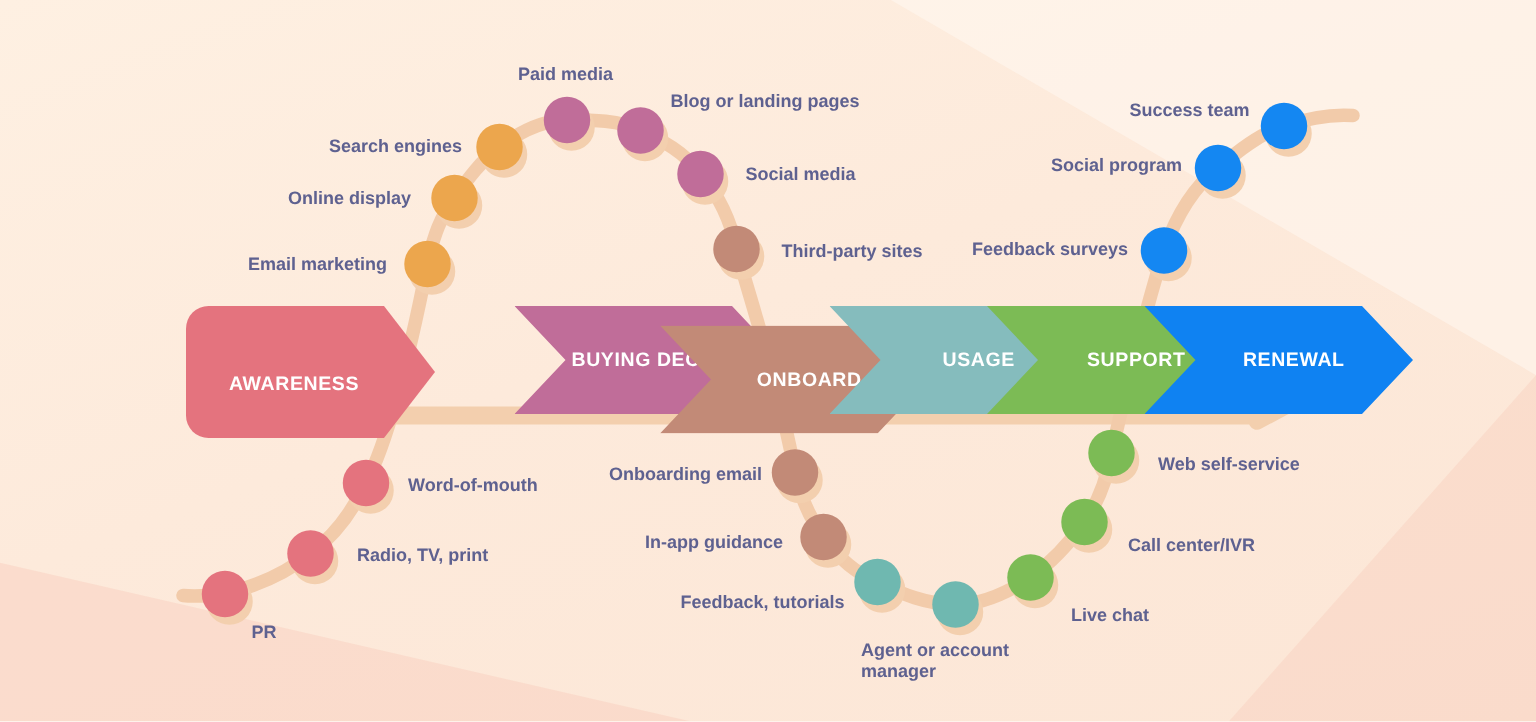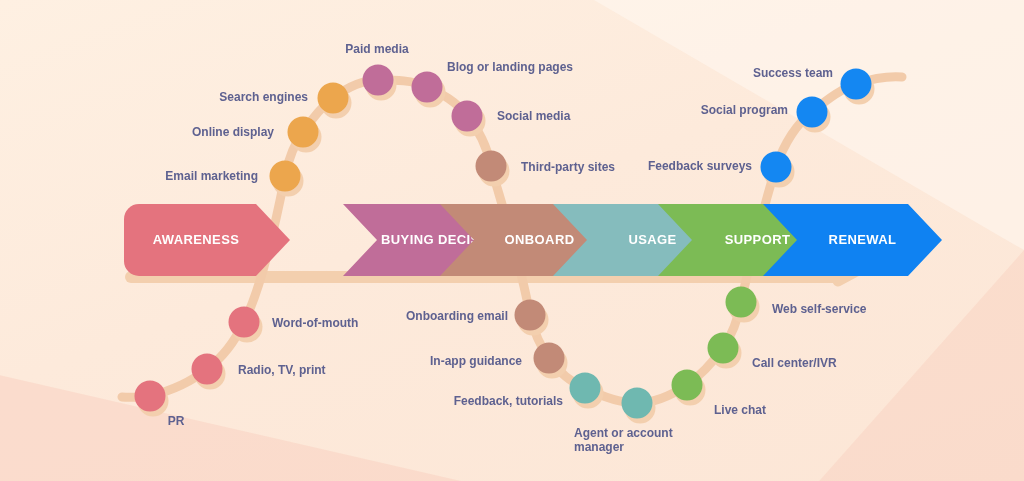--- a/index.html
+++ b/index.html
@@ -11,21 +11,21 @@
   .bg-facet{position:absolute;inset:0;pointer-events:none;}
   .facet-bl{background:rgba(248,205,188,0.45);clip-path:polygon(0% 78%,45% 100%,0% 100%);}
   .facet-br{background:rgba(248,205,188,0.42);clip-path:polygon(80% 100%,100% 52%,100% 100%);}
   .facet-tr{background:rgba(255,250,244,0.5);clip-path:polygon(58% 0%,100% 0%,100% 52%);}
   svg.scene{position:absolute;left:0;top:0;z-index:2;}
   .stages{position:absolute;left:0;top:0;width:100%;height:100%;z-index:3;pointer-events:none;}
   .chev{
     position:absolute;top:204px;height:72px;display:flex;align-items:center;justify-content:center;
     color:#ffffff;font-size:13px;font-weight:700;letter-spacing:0.4px;text-align:center;line-height:1.25;
   }
-  .chev.first{border-radius:15px 0 0 15px;clip-path:polygon(0 0,calc(100% - 34px) 0,100% 50%,calc(100% - 34px) 100%,0 100%);padding:0 22px 0 0;}
+  .chev.first{border-radius:15px 0 0 15px;clip-path:polygon(0 0,calc(100% - 34px) 0,100% 50%,calc(100% - 34px) 100%,0 100%);padding:16px 22px 0 0;}
   .chev.mid{clip-path:polygon(0 0,calc(100% - 34px) 0,100% 50%,calc(100% - 34px) 100%,0 100%,34px 50%);padding:0 12px 0 32px;}
   .labels{position:absolute;left:0;top:0;width:100%;height:100%;z-index:4;pointer-events:none;}
   .tp-label{
     position:absolute;font-size:12px;font-weight:600;color:#5e6190;white-space:nowrap;
   }
   .tp-label.anchor-left{transform:translate(0,-50%);}
   .tp-label.anchor-right{transform:translate(-100%,-50%);}
   .tp-label.anchor-center{transform:translate(-50%,-50%);}
   .tp-label.wrap{white-space:normal;width:126px;text-align:left;line-height:1.15;}
 </style>
@@ -83,21 +83,21 @@
       <circle cx="856" cy="84" r="15.5" fill="#1487f2"></circle>
     </svg>
 
   <div class="stages" id="stages">
       <div class="chev first" style="left: 124px; width: 144px; background: rgb(228, 115, 126);">
         <span>AWARENESS</span>
       </div>
       <div class="chev mid" style="left: 343px; width: 135px; background: rgb(192, 109, 153);">
         <span>BUYING DECISION</span>
       </div>
-      <div class="chev mid" style="left: 440px; width: 135px; background: rgb(194, 138, 119);">
+      <div class="chev mid" style="left: 440px; width: 135px; background: rgb(194, 138, 119); margin-top: 13px;">
         <span>ONBOARD</span>
       </div>
       <div class="chev mid" style="left: 553px; width: 135px; background: rgb(133, 188, 189);">
         <span>USAGE</span>
       </div>
       <div class="chev mid" style="left: 658px; width: 135px; background: rgb(124, 187, 85);">
         <span>SUPPORT</span>
       </div>
       <div class="chev mid" style="left: 763px; width: 135px; background: rgb(15, 130, 242);">
         <span>RENEWAL</span>

